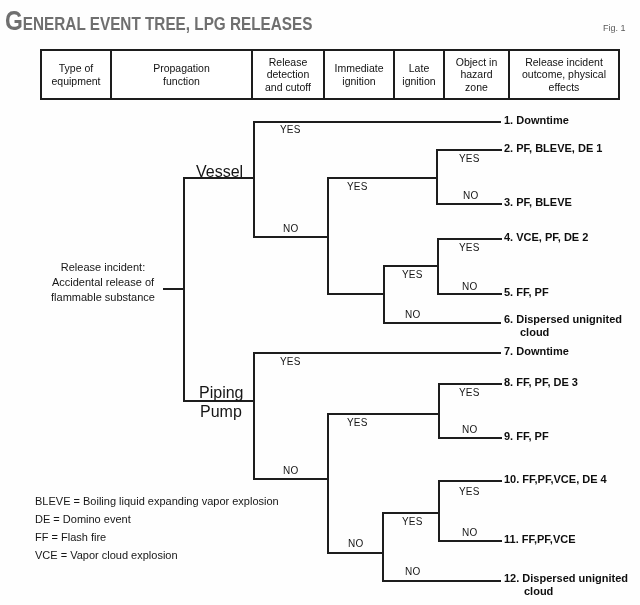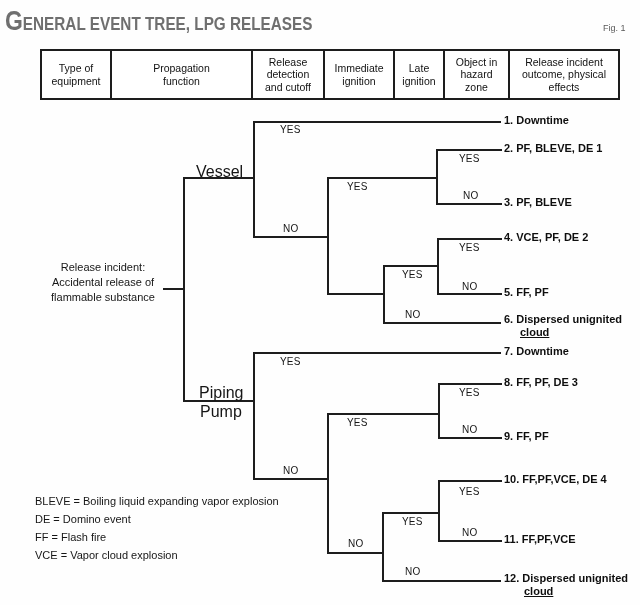--- a/index.html
+++ b/index.html
@@ -15,21 +15,21 @@
          font-size:10.5px;line-height:12.5px;white-space:pre-line;padding:1px 2px;}
   .hcell + .hcell{margin-left:-2px;}
   .vl{position:absolute;width:2px;background:#1d1d1d;}
   .hl{position:absolute;height:2px;background:#1d1d1d;}
   .yn{position:absolute;font-size:10px;font-weight:400;letter-spacing:0.2px;color:#161616;}
   .eq{position:absolute;font-size:16px;color:#161616;}
   .root{position:absolute;left:38px;top:260px;width:130px;text-align:center;
         font-size:11px;line-height:15px;white-space:pre-line;color:#161616;}
   .out{position:absolute;left:504px;font-size:11px;font-weight:700;line-height:13px;
        white-space:nowrap;color:#0e0e0e;}
-  .out .l2{margin-left:16px;font-weight:700;text-decoration:underline;}
+  .out .l2{margin-left:16px;font-weight:700;}
   .legend{position:absolute;left:35px;top:492px;font-size:11px;line-height:18px;color:#161616;}
 </style>
 </head>
 <body>
 
 <div id="fig">
 
   <div class="title">GENERAL EVENT TREE, LPG RELEASES</div>
   <div class="figlabel">Fig. 1</div>
 

